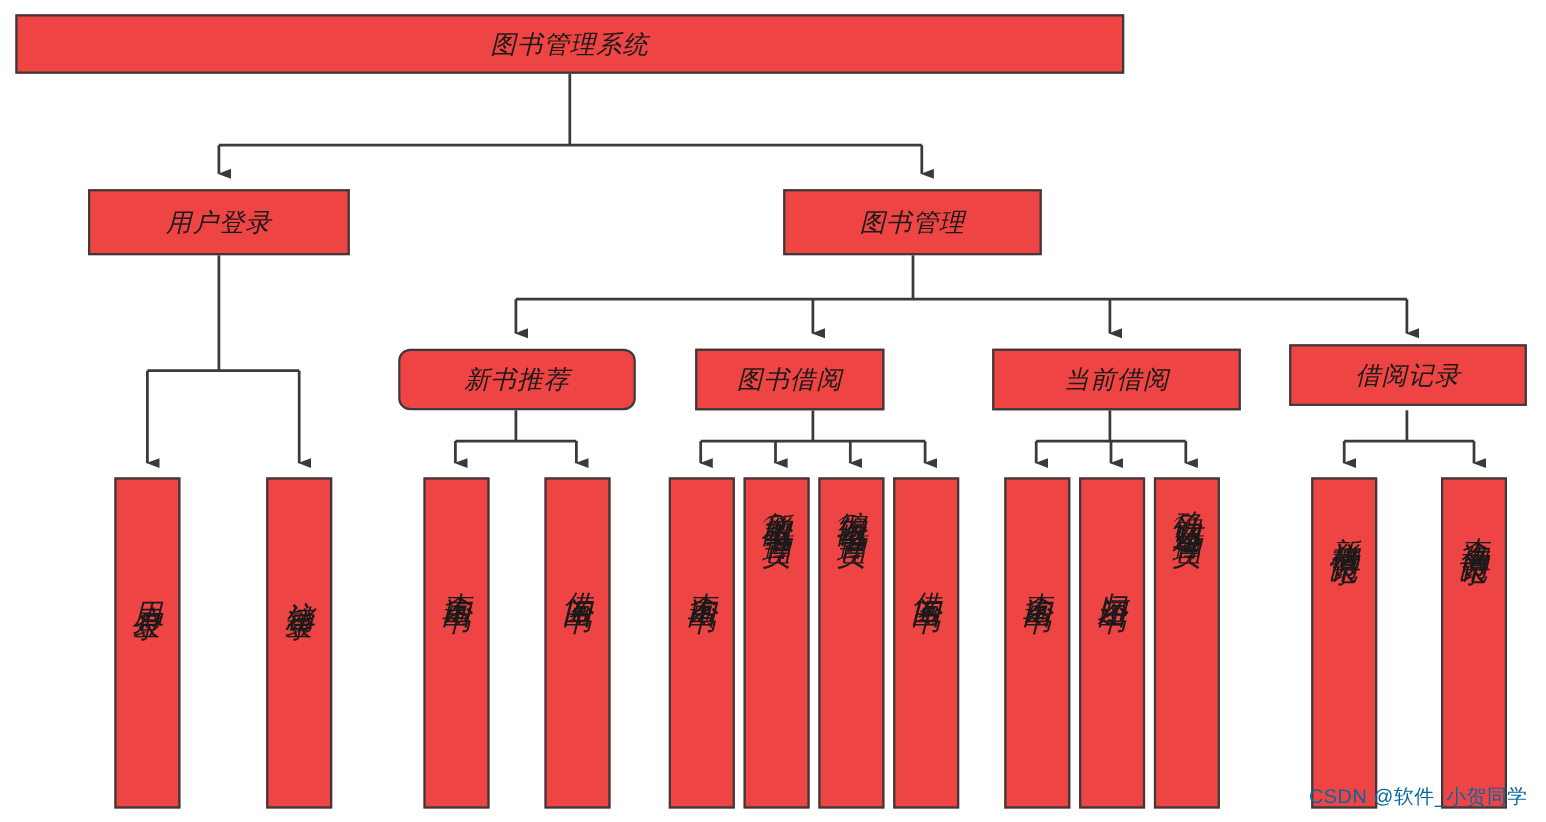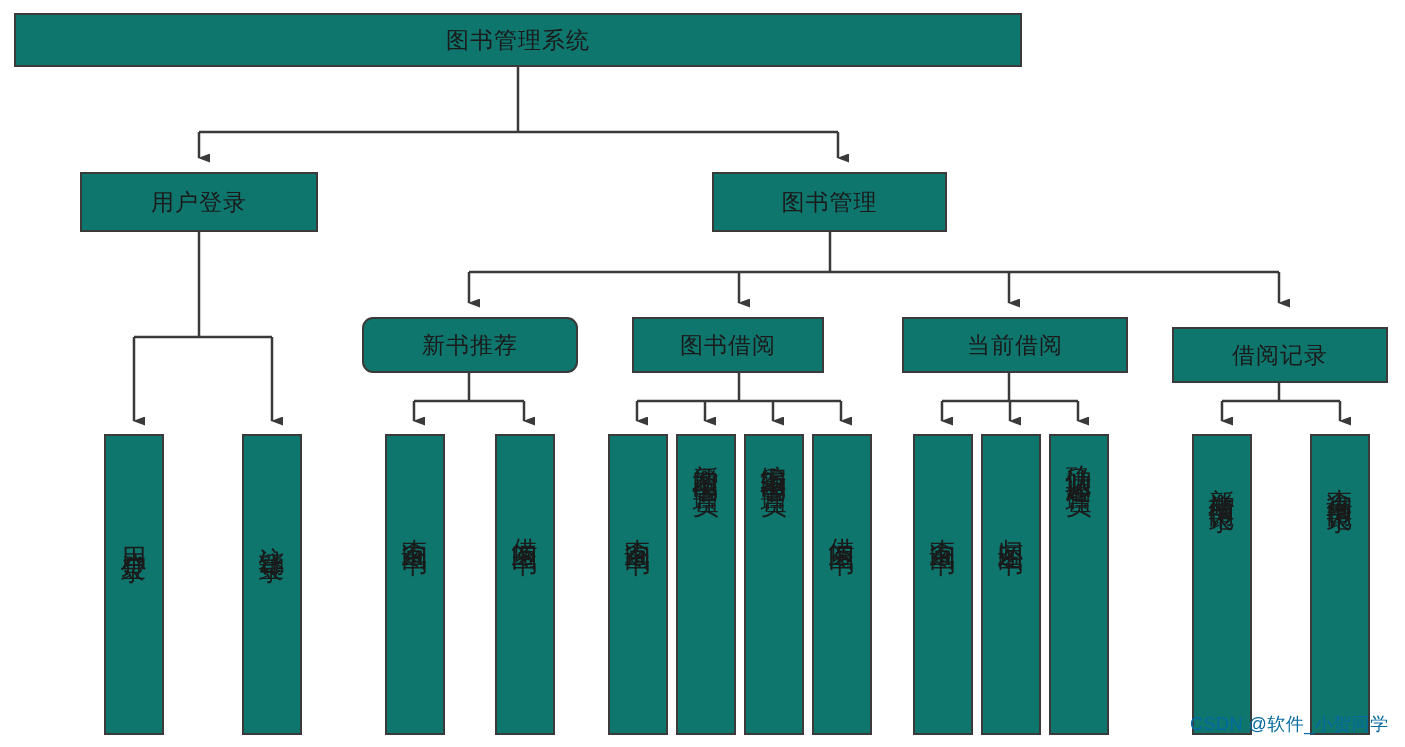--- a/index.html
+++ b/index.html
@@ -21,26 +21,27 @@
     position: absolute;
     left: 0;
     top: 0;
     width: 1405px;
     height: 747px;
     pointer-events: none;
   }
   .node {
     position: absolute;
     box-sizing: border-box;
-    background: #0f766e;
+    background: #ef4444;
     border: 2.5px solid #3a3a3a;
     display: flex;
     align-items: center;
     justify-content: center;
     color: #1a1a1a;
+    font-style: italic;
   }
   .node.horiz {
     font-size: 23px;
     letter-spacing: 1px;
   }
   .node.vert {
     align-items: flex-start;
     justify-content: center;
     padding-top: 8px;
   }
@@ -124,27 +125,27 @@
   <div class="node horiz" style="left:80px; top:172px; width:238px; height:60px;">
     <span>用户登录</span>
   </div>
   <div class="node horiz" style="left:712px; top:172px; width:235px; height:60px;">
     <span>图书管理</span>
   </div>
 
   <div class="node horiz" style="left:362px; top:317px; width:216px; height:56px;border-radius:11px;">
     <span>新书推荐</span>
   </div>
-  <div class="node horiz" style="left:632px; top:317px; width:192px; height:56px;">
+  <div class="node horiz" style="left:632px; top:317px; width:172px; height:56px;">
     <span>图书借阅</span>
   </div>
   <div class="node horiz" style="left:902px; top:317px; width:226px; height:56px;">
     <span>当前借阅</span>
   </div>
-  <div class="node horiz" style="left:1172px; top:327px; width:216px; height:56px;">
+  <div class="node horiz" style="left:1172px; top:313px; width:216px; height:56px;">
     <span>借阅记录</span>
   </div>
 
   <div class="node vert" style="left:104px; top:434px; width:60px; height:301px; padding-top:90px;">
     <span class="vtext">用户登录</span>
   </div>
   <div class="node vert" style="left:242px; top:434px; width:60px; height:301px; padding-top:90px;">
     <span class="vtext">注销登录</span>
   </div>
 

